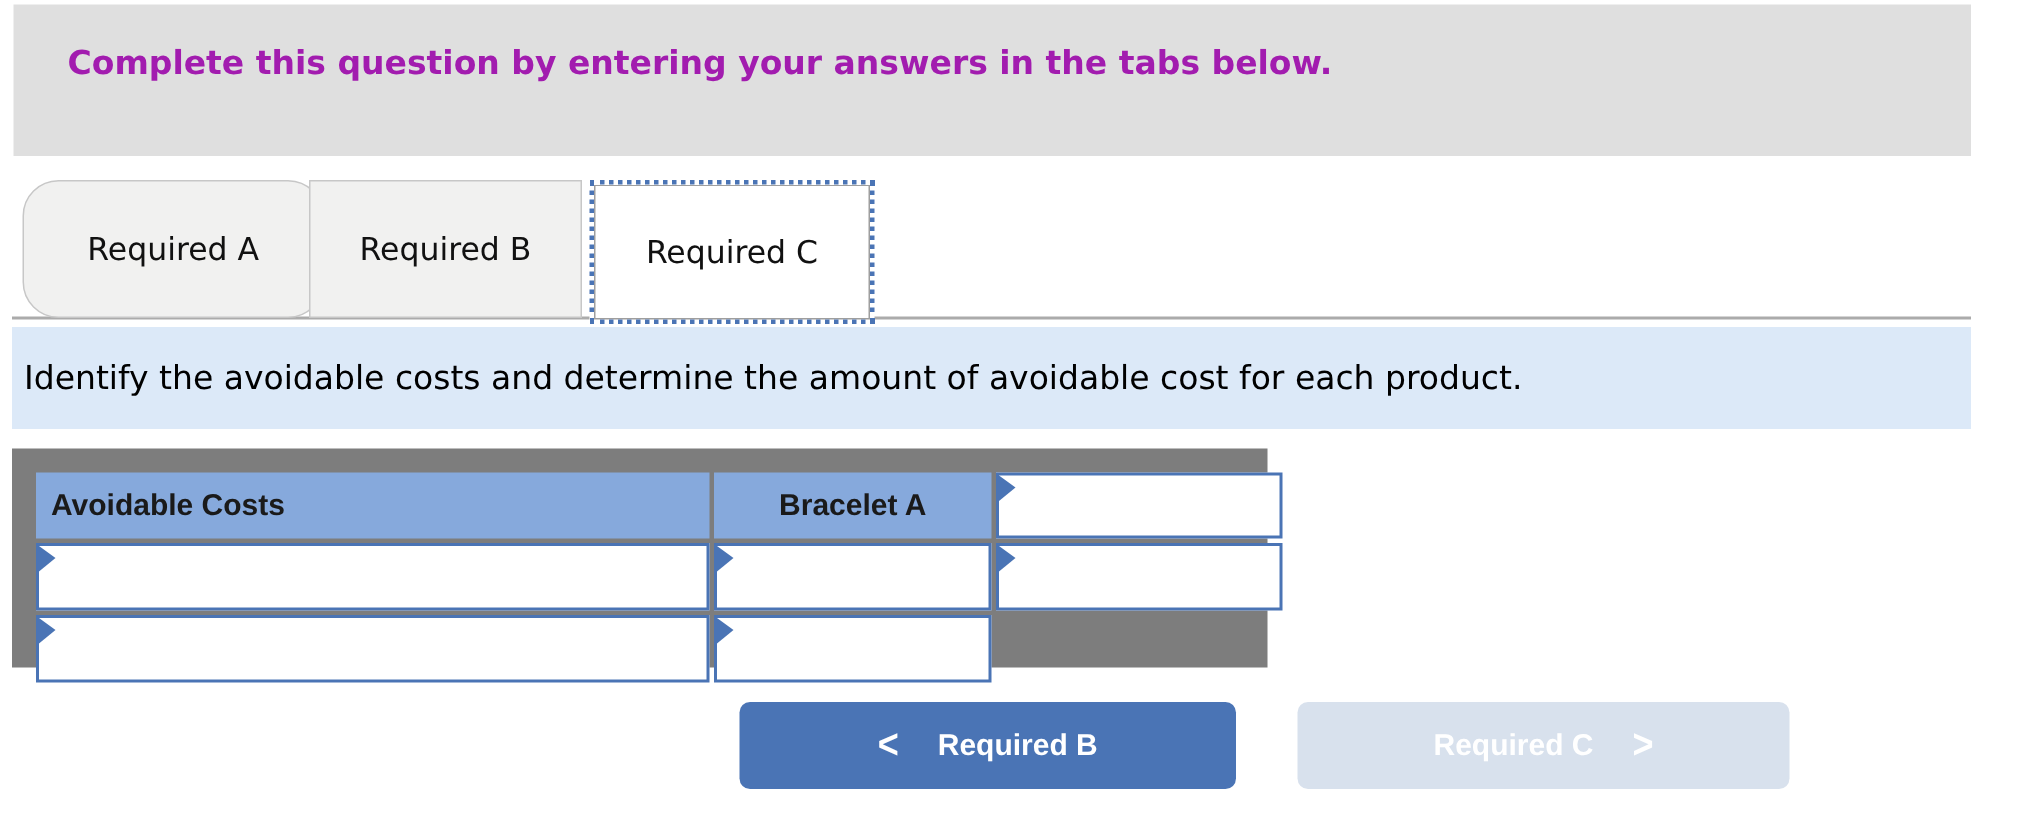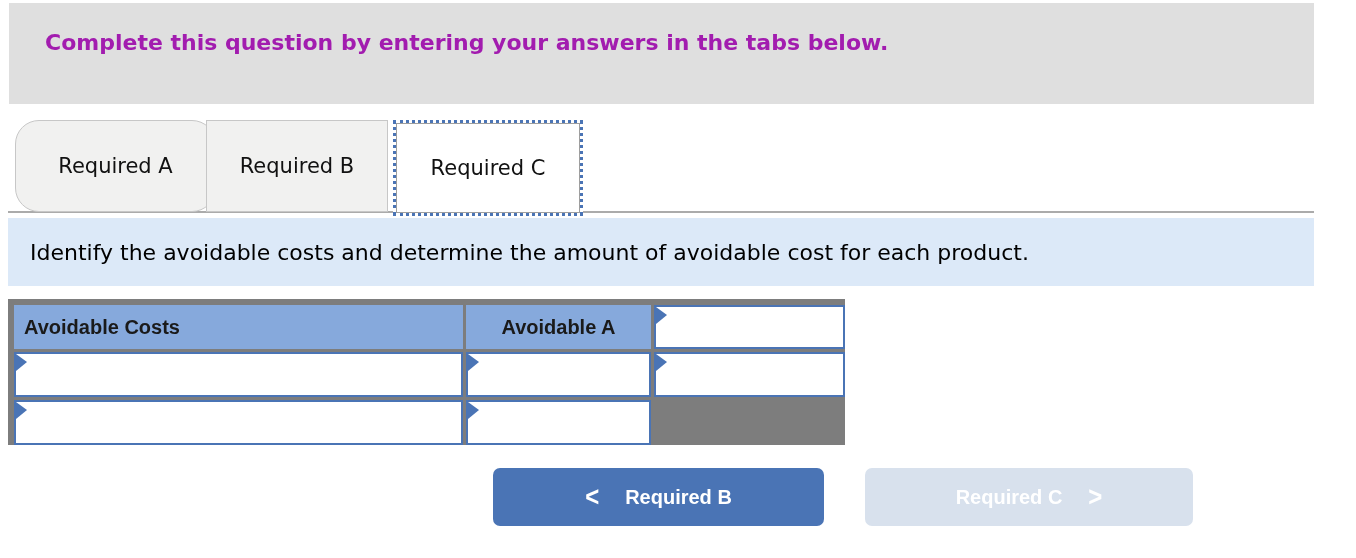--- a/index.html
+++ b/index.html
@@ -43,31 +43,31 @@
     z-index:3;
   }
 
   
   .panel-bar{
     position:absolute;left:8px;top:218px;width:1306px;height:68px;
     background:#dce9f8;box-sizing:border-box;
     display:flex;align-items:center;
   }
   .panel-bar-text{
-    padding-left:22px;font-size:22px;color:#000000;
+    padding-left:8px;font-size:22px;color:#000000;
   }
 
   
   .answer-table{
     position:absolute;left:8px;top:299px;width:837px;height:146px;
     background:#7d7d7d;box-sizing:border-box;
     display:grid;
     grid-template-columns:449px 185px 191px;
     grid-template-rows:44px 45px 45px;
-    gap:3px;padding:6px;
+    gap:3px;padding:16px;
   }
   .th{
     background:#86a9dc;
     display:flex;align-items:center;
     font-family:"Liberation Sans",sans-serif;
     font-size:20px;font-weight:bold;color:#1a1a1a;
     box-sizing:border-box;
   }
   .th-left{justify-content:flex-start;padding-left:10px;}
   .th-center{justify-content:center;}
@@ -116,21 +116,21 @@
   <div class="tab tab-active">
     <span>Required C</span>
   </div>
 
   <div class="panel-bar">
     <div class="panel-bar-text">Identify the avoidable costs and determine the amount of avoidable cost for each product.</div>
   </div>
 
   <div class="answer-table">
     <div class="th th-left">Avoidable Costs</div>
-    <div class="th th-center">Avoidable A</div>
+    <div class="th th-center">Bracelet A</div>
 
     <div class="cell">
       <span class="flag"></span>
       <span></span>
     </div>
     <div class="cell">
       <span class="flag"></span>
       <span></span>
     </div>
     <div class="cell">

